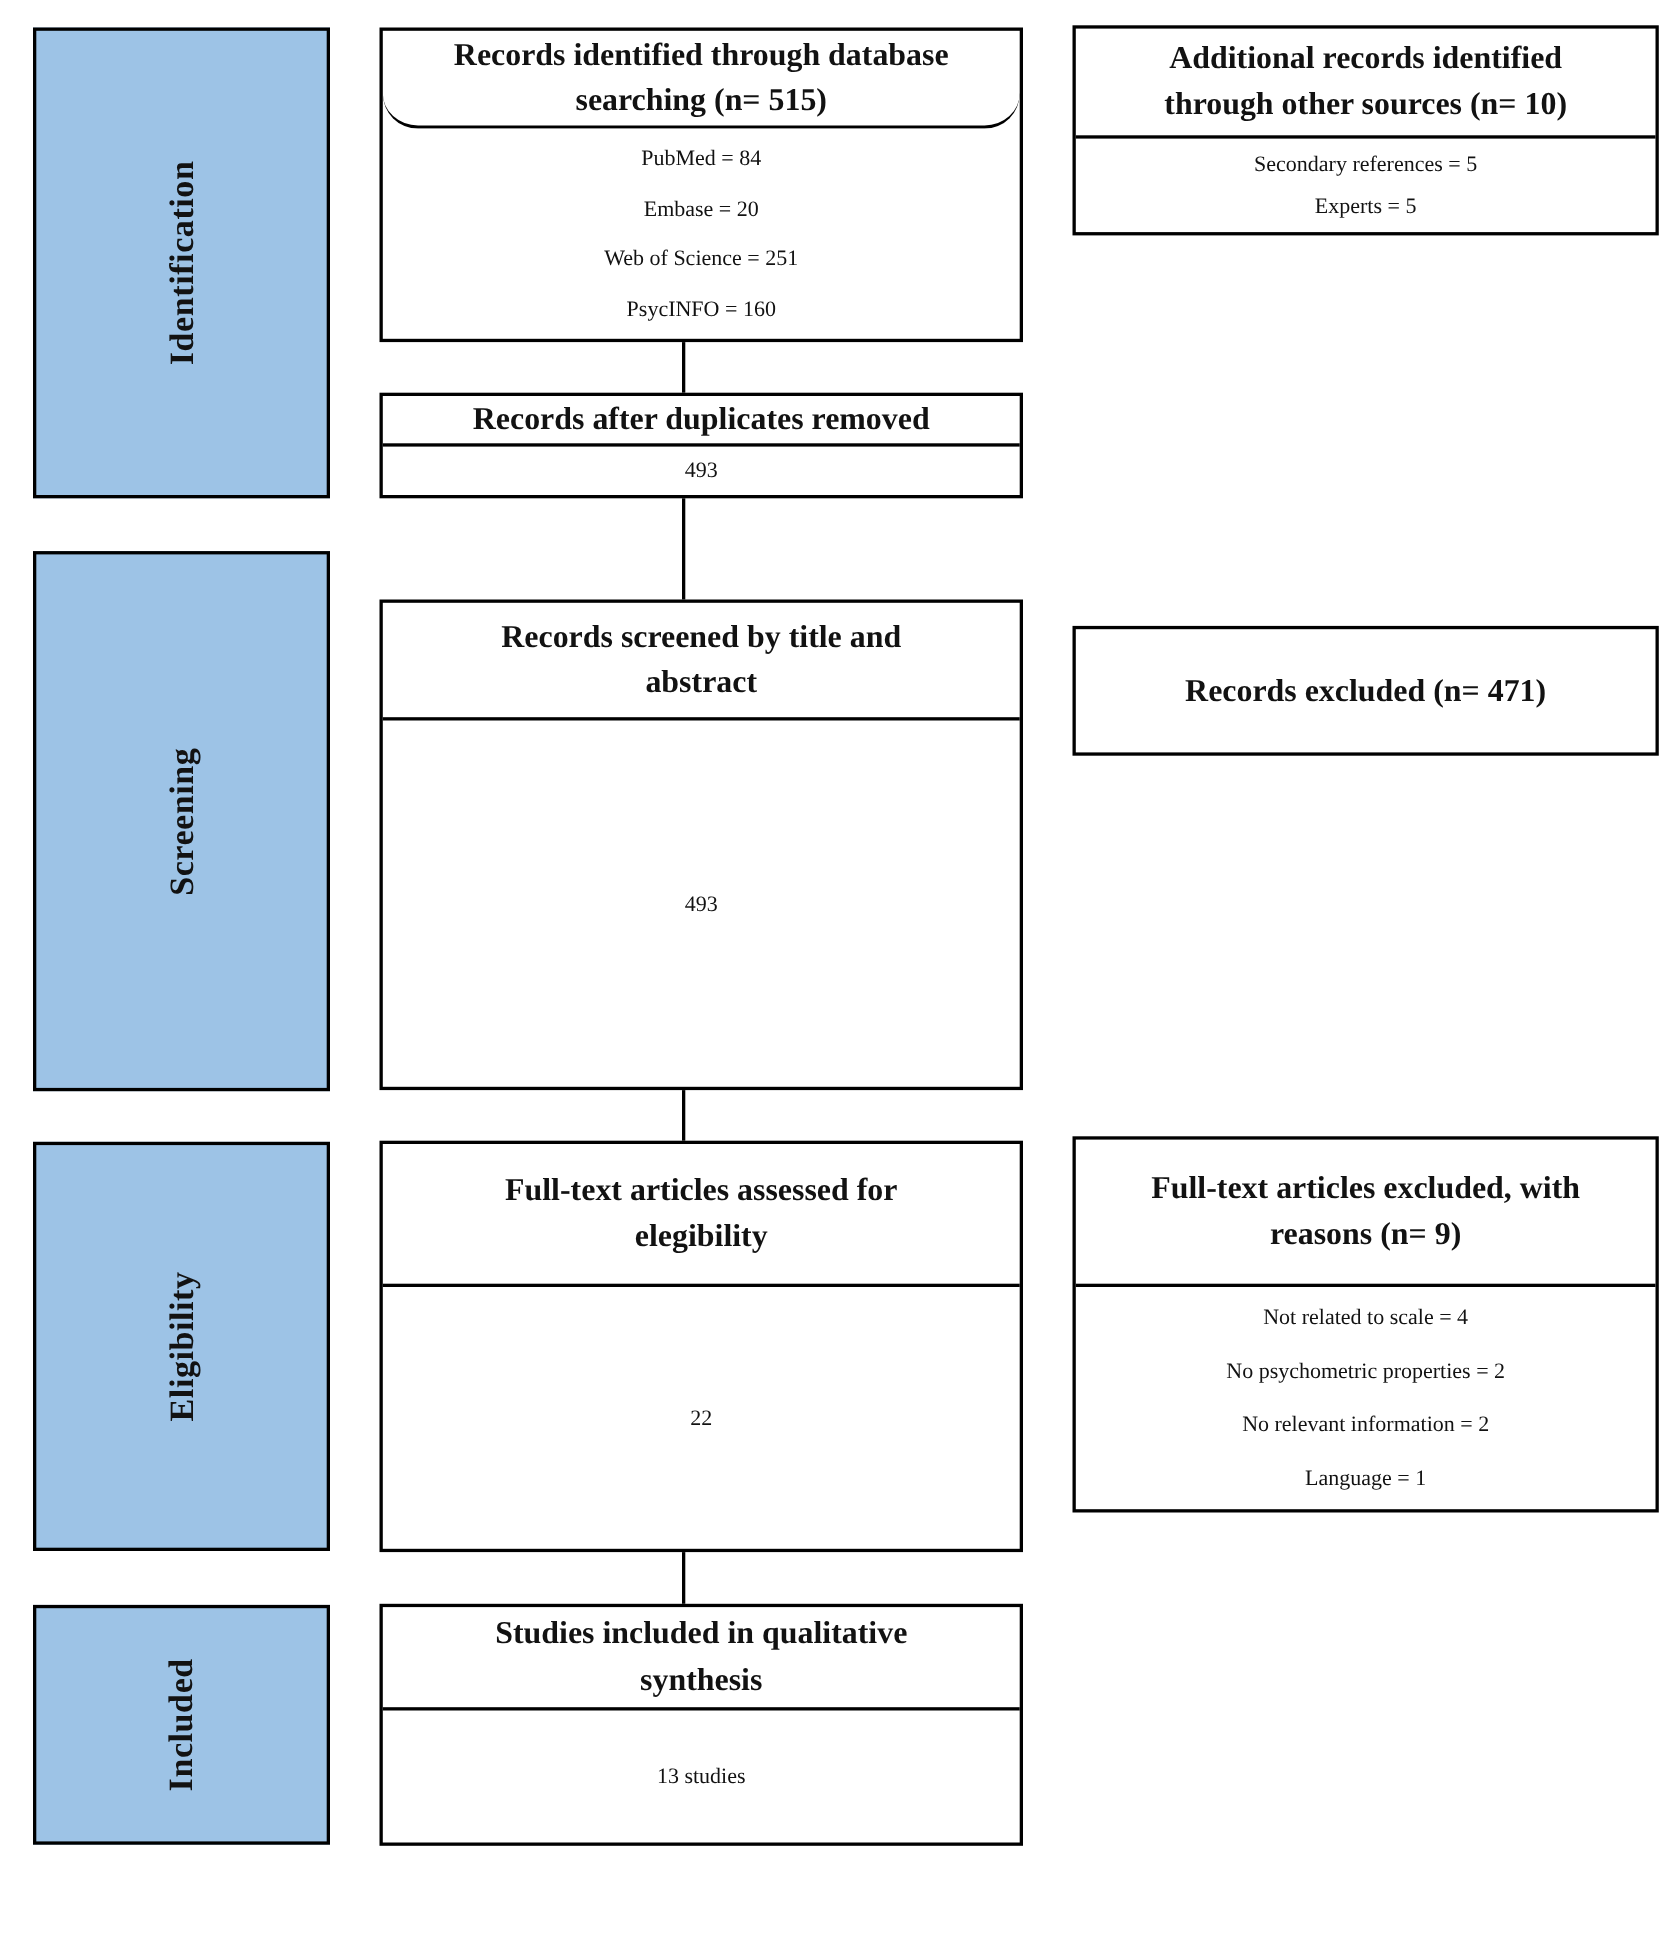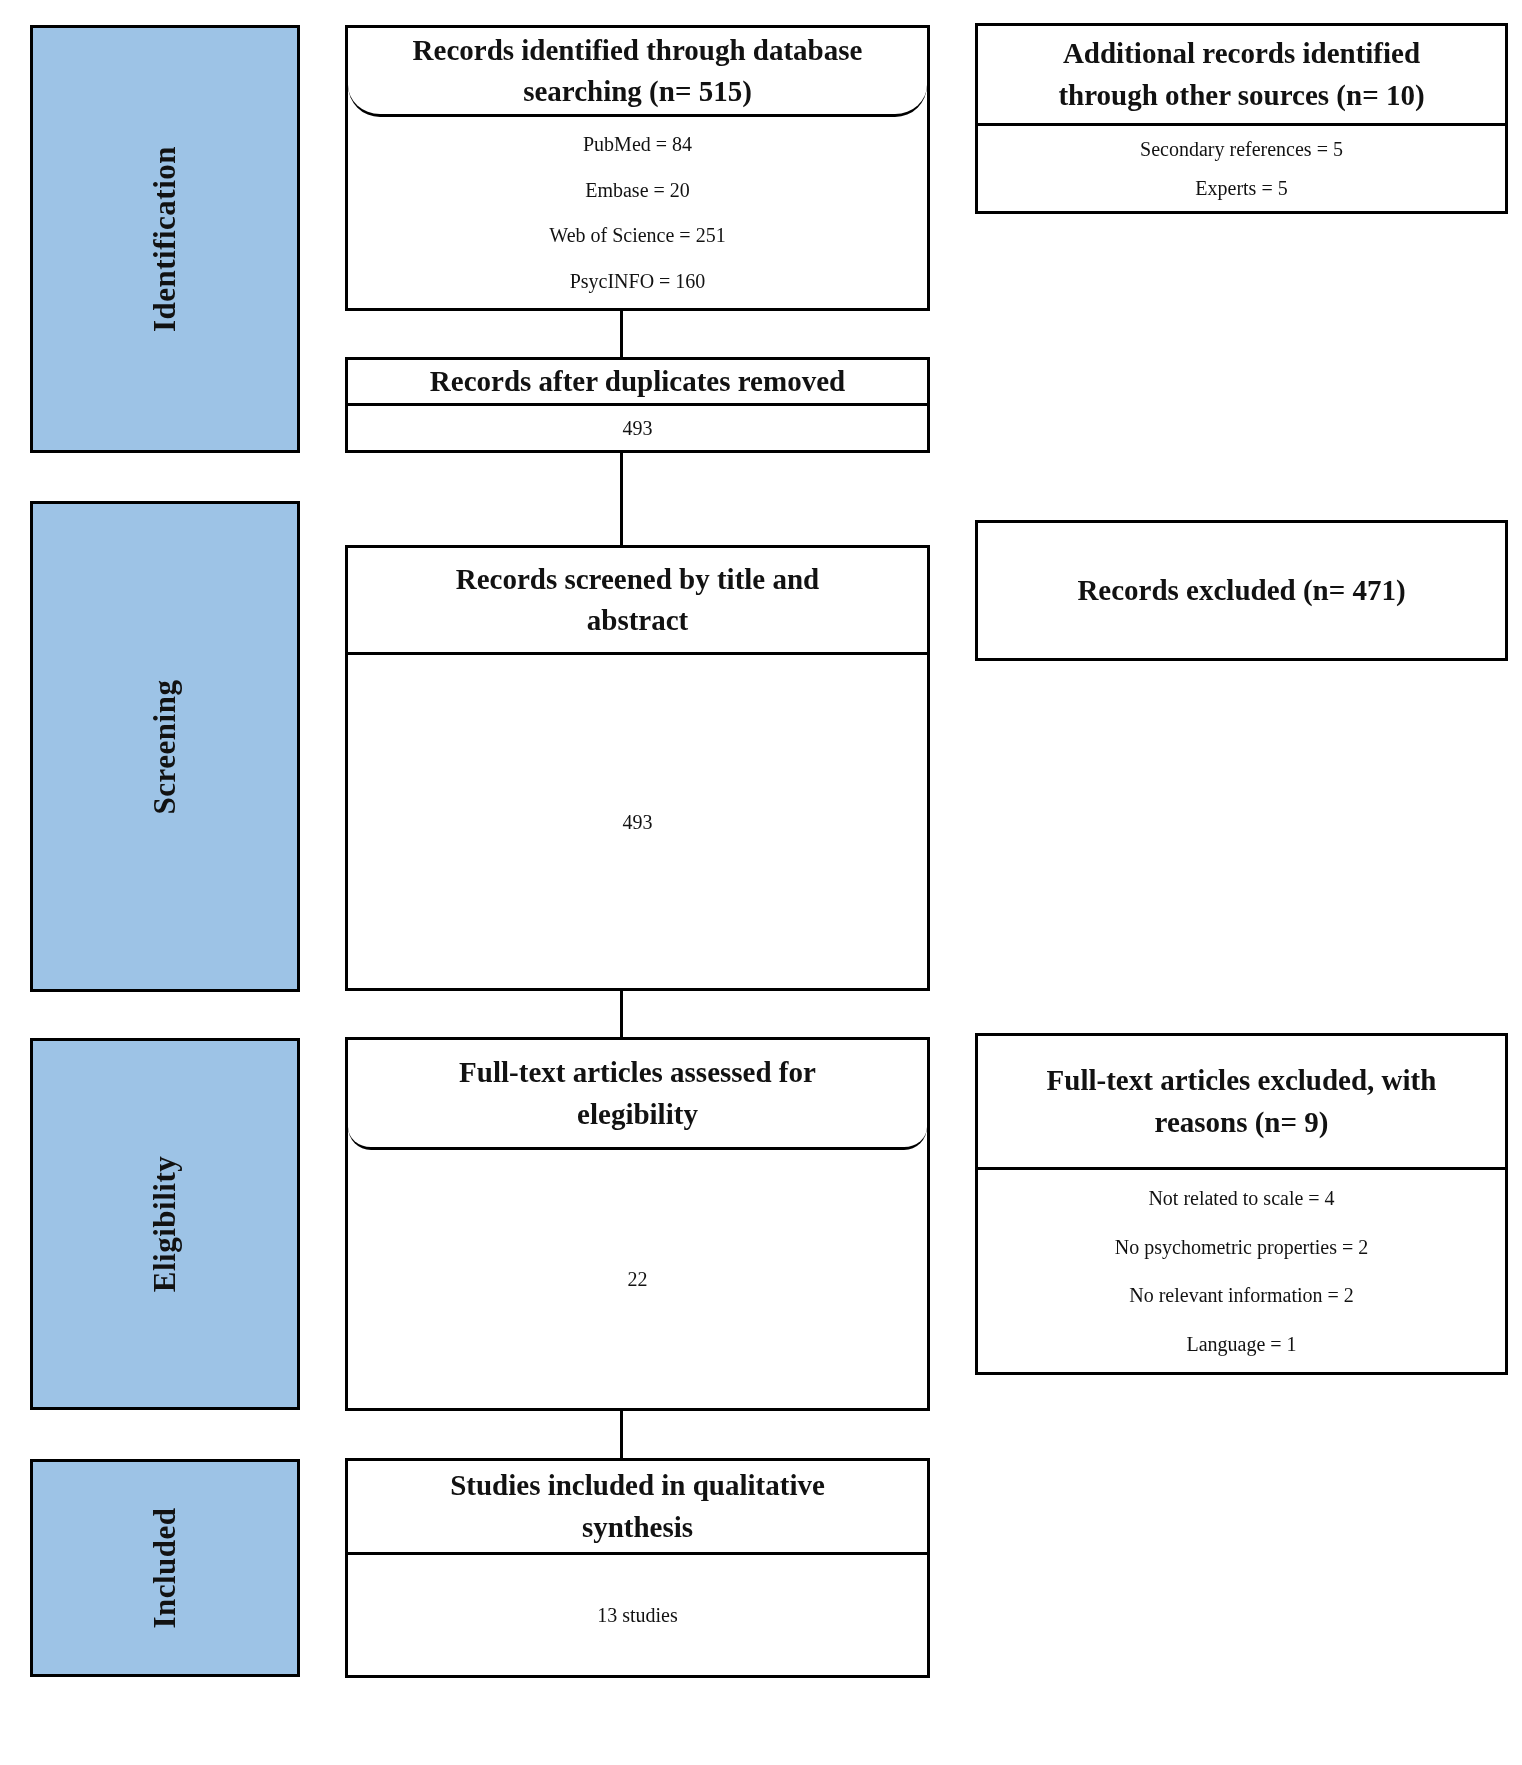--- a/index.html
+++ b/index.html
@@ -88,23 +88,23 @@
   .right { left: 975px; width: 533px; }
 
   #box-identified        { top: 25px;   height: 286px; }
   #box-identified .hdr   { height: 89px; border-radius: 32px; }
   #box-additional        { top: 23px;   height: 191px; }
   #box-additional .hdr   { height: 100px; }
   #box-duplicates        { top: 357px;  height: 96px; }
   #box-duplicates .hdr   { height: 46px; }
   #box-screened          { top: 545px;  height: 446px; }
   #box-screened .hdr     { height: 107px; }
-  #box-records-excluded  { top: 520px;  height: 141px; }
+  #box-records-excluded  { top: 569px;  height: 118px; }
   #box-fulltext          { top: 1037px; height: 374px; }
-  #box-fulltext .hdr     { height: 110px; border-radius: 23px; }
+  #box-fulltext .hdr     { height: 130px; }
   #box-fulltext-excluded { top: 1033px; height: 342px; }
   #box-fulltext-excluded .hdr { height: 134px; }
   #box-included          { top: 1458px; height: 220px; }
   #box-included .hdr     { height: 94px; }
 
   #connector-1 { top: 311px;  height: 46px; }
   #connector-2 { top: 453px;  height: 92px; }
   #connector-3 { top: 991px;  height: 46px; }
   #connector-4 { top: 1411px; height: 47px; }
 </style>

